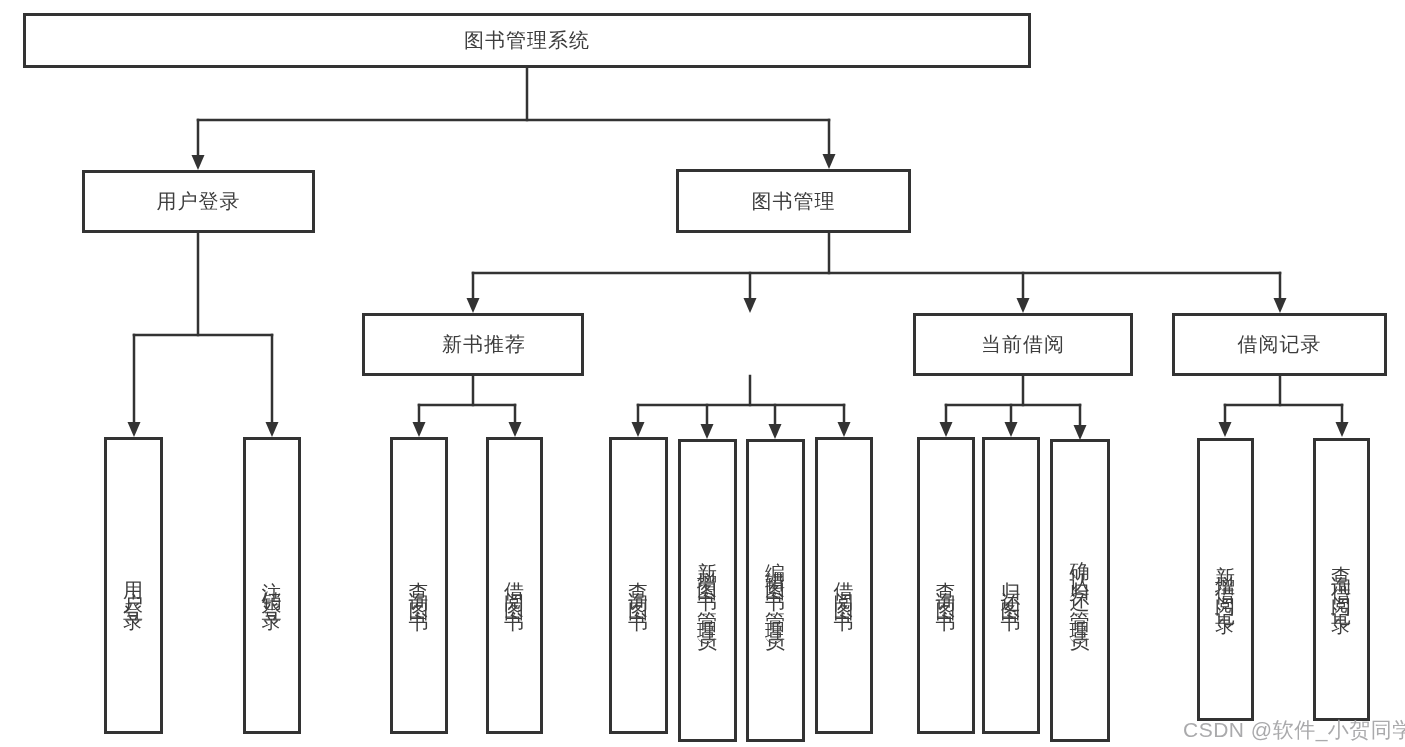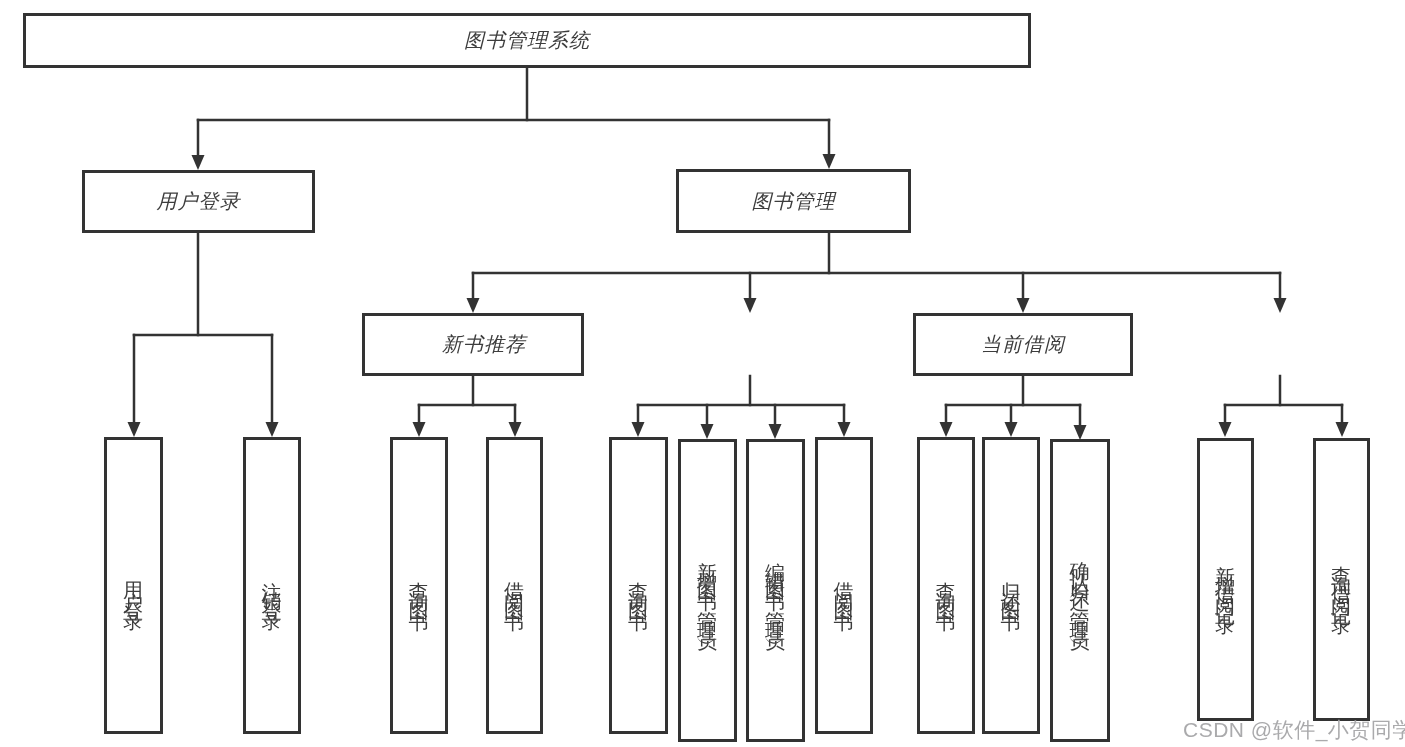--- a/index.html
+++ b/index.html
@@ -11,21 +11,21 @@
   }
   .svg-layer { position:absolute; left:0; top:0; width:1405px; height:747px; }
   .svg-layer path { stroke:#333333; stroke-width:2.5; fill:none; stroke-linecap:square; }
   .svg-layer path.ah { fill:#333333; stroke:none; }
 
   .node {
     position:absolute; background:#ffffff; border:3px solid #333333;
     display:flex; align-items:center; justify-content:center;
     color:#3d3d3d; font-size:20px;
   }
-  .hbox span { letter-spacing:1px; white-space:nowrap;font-style:italic; }
+  .hbox span { letter-spacing:1px; white-space:nowrap; }
 
   
   #root        { left:23px;  top:13px;  width:1008px; height:55px; }
   #n-user      { left:82px;  top:170px; width:233px;  height:63px; }
   #n-mgmt      { left:676px; top:169px; width:235px;  height:64px; }
   #n-newrec    { left:362px; top:313px; width:222px;  height:63px;padding-left:22px; }
   #n-borrow    { left:641px; top:313px; width:219px;  height:63px; }
   #n-current   { left:913px; top:313px; width:220px;  height:63px; }
   #n-records   { left:1172px;top:313px; width:215px;  height:63px; }
 
@@ -141,20 +141,23 @@
   <div class="node hbox" id="n-mgmt">
     <span>图书管理</span>
   </div>
 
   <div class="node hbox" id="n-newrec">
     <span>新书推荐</span>
   </div>
   <div class="node hbox" id="n-current">
     <span>当前借阅</span>
   </div>
+  <div class="node hbox" id="n-records">
+    <span>借阅记录</span>
+  </div>
 
   <div class="node leaf" id="l-login">
     <span class="v">用户登录</span>
   </div>
   <div class="node leaf" id="l-logout">
     <span class="v">注销登录</span>
   </div>
 
   <div class="node leaf" id="l-rq">
     <span class="v">查询图书</span>

